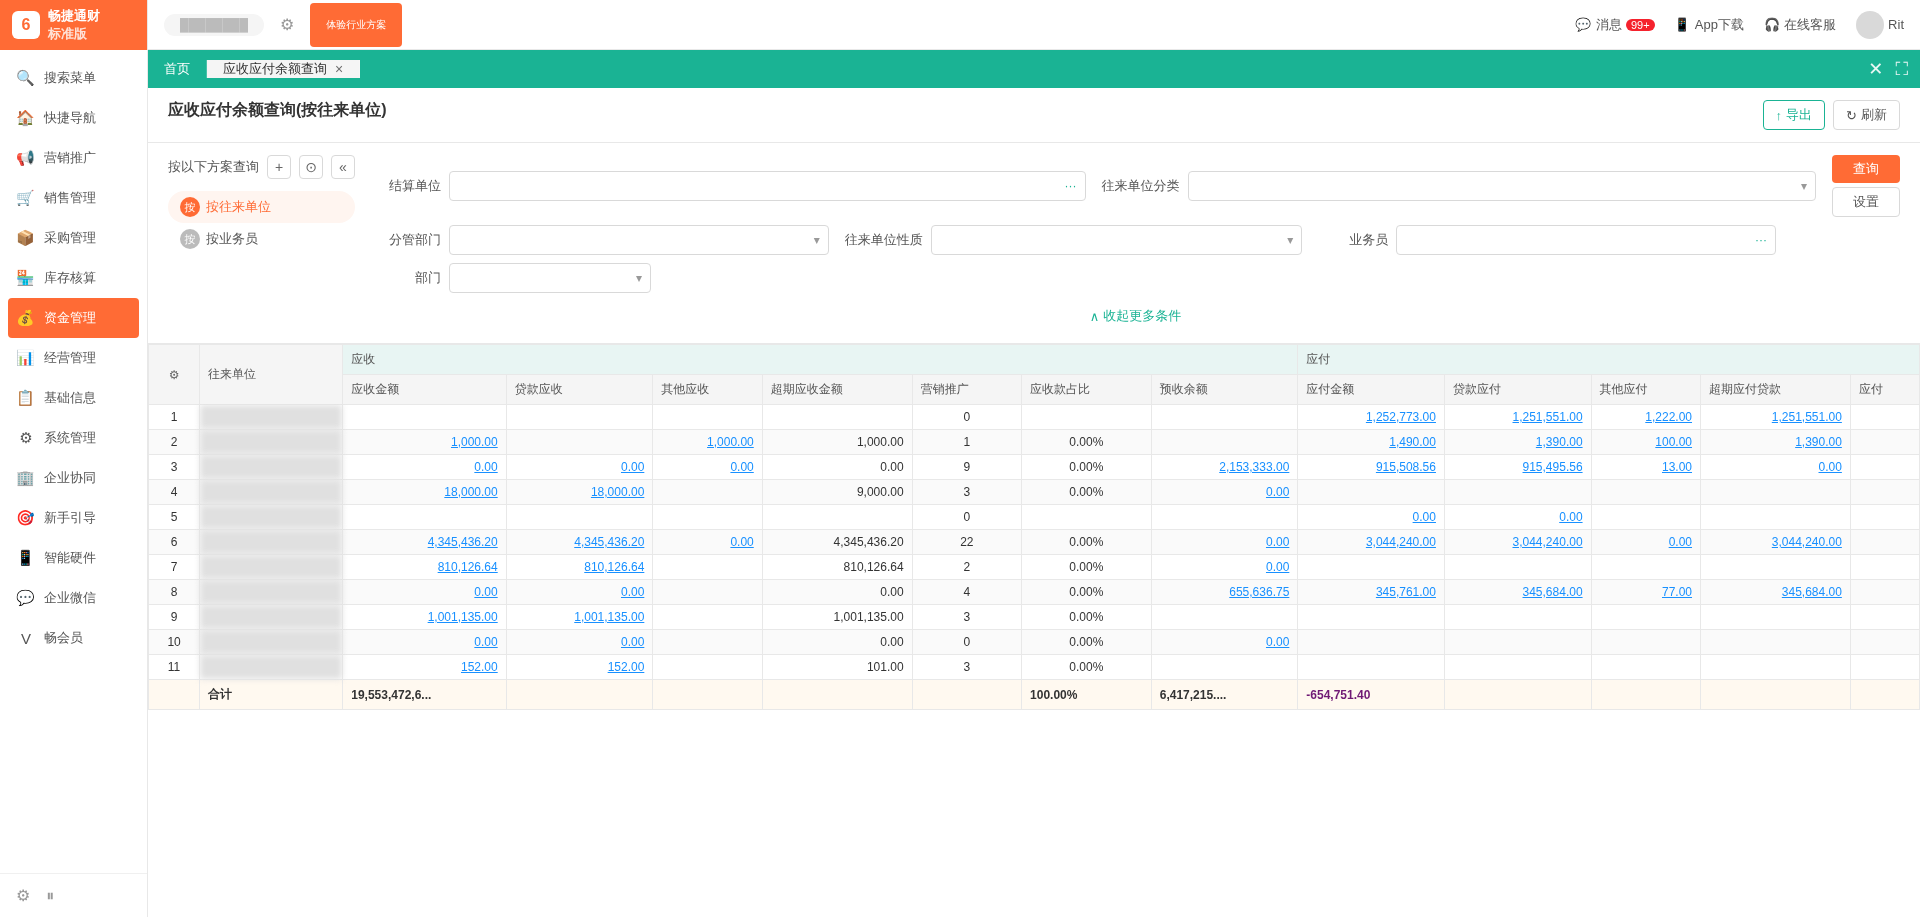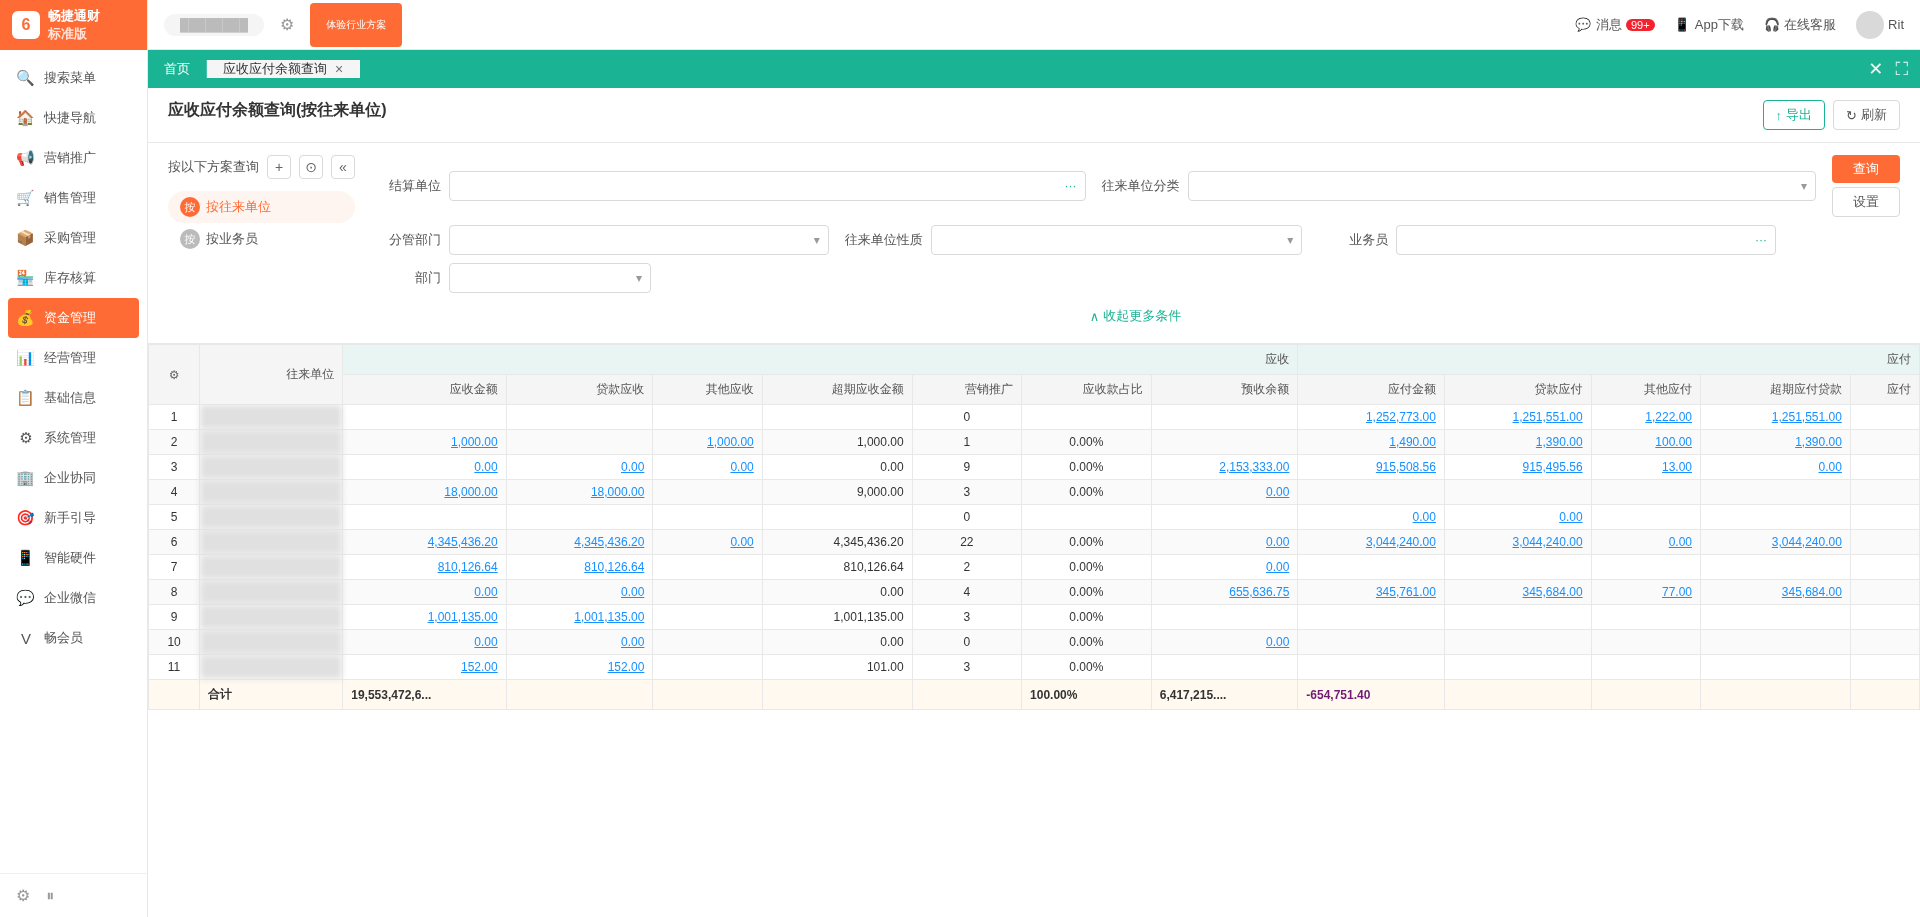--- a/index.html
+++ b/index.html
@@ -126,21 +126,21 @@
 
     
     .table-container {
       flex: 1; overflow: auto; margin: 0; background: #fff;
     }
     table {
       width: 100%; border-collapse: collapse; font-size: 12px;
     }
     thead th {
       background: #f5f5f5; border: 1px solid #e8e8e8;
-      padding: 6px 8px; text-align: right; font-weight: 500;
+      padding: 6px 8px; text-align: left; font-weight: 500;
       color: #555; white-space: nowrap; position: sticky; top: 0; z-index: 5;
     }
     thead th.group-header { background: #e8f5f3; }
     tbody td {
       border: 1px solid #e8e8e8; padding: 5px 8px; text-align: right;
       color: #333; white-space: nowrap; font-size: 12px;
     }
     tbody td.center { text-align: center; }
     tbody td.left { text-align: left; }
     tbody td a { color: #1890ff; text-decoration: underline; cursor: pointer; }

